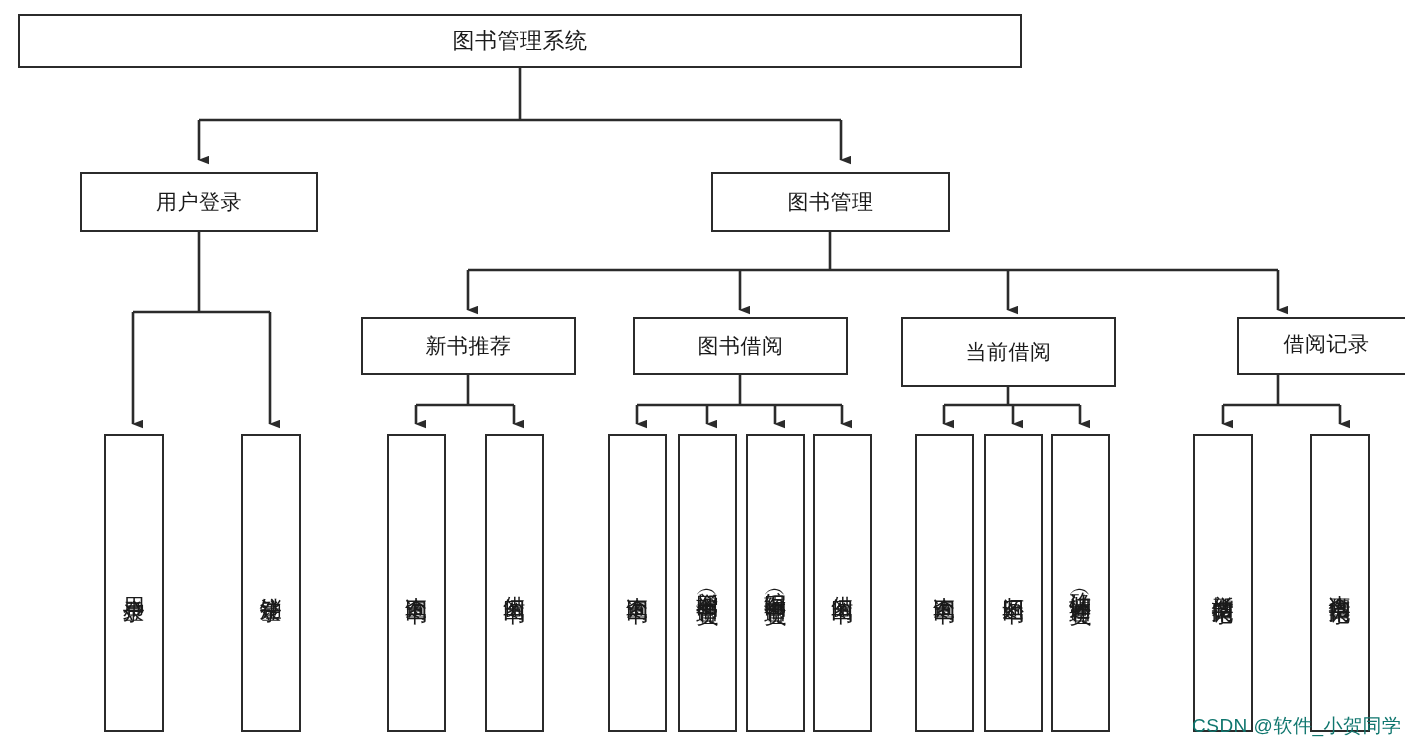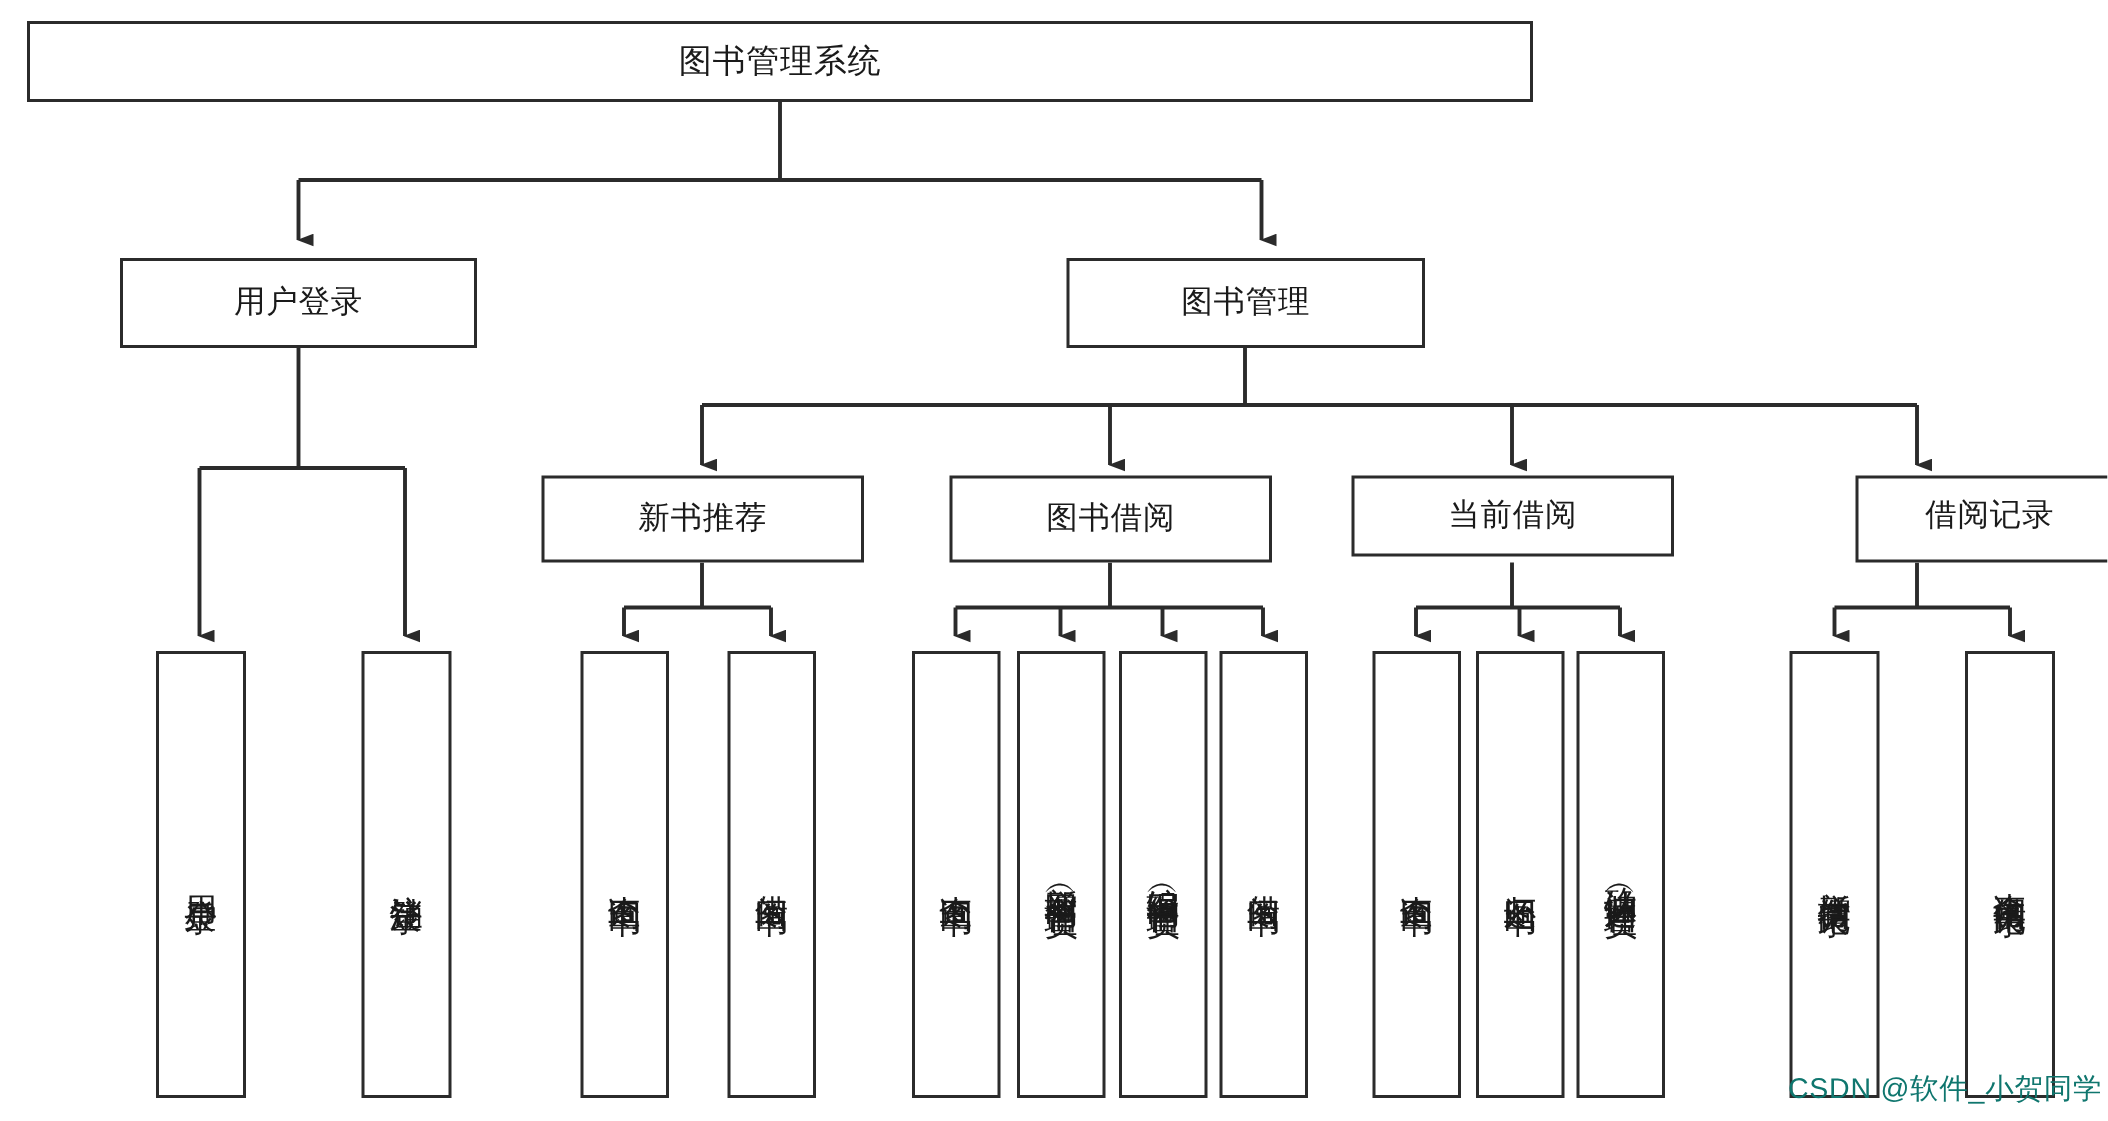--- a/index.html
+++ b/index.html
@@ -136,21 +136,21 @@
   </div>
 
   <div class="node horizontal" style="left:711px; top:172px; width:239px; height:60px;">
     <span class="label">图书管理</span>
   </div>
 
   <div class="node horizontal" style="left:633px; top:317px; width:215px; height:58px;align-items:center;">
     <span class="label">图书借阅</span>
   </div>
 
-  <div class="node horizontal" style="left:901px; top:317px; width:215px; height:54px;">
+  <div class="node horizontal" style="left:901px; top:317px; width:215px; height:70px;">
     <span class="label">当前借阅</span>
   </div>
 
   <div class="node horizontal" style="left:1237px; top:317px; width:179px; height:58px;font-family:Liberation Mono, monospace;">
     <span class="label">借阅记录</span>
   </div>
 
   <div class="node vertical" style="left:104px; top:434px; width:60px; height:298px;">
     <span class="label">用户登录</span>
   </div>

